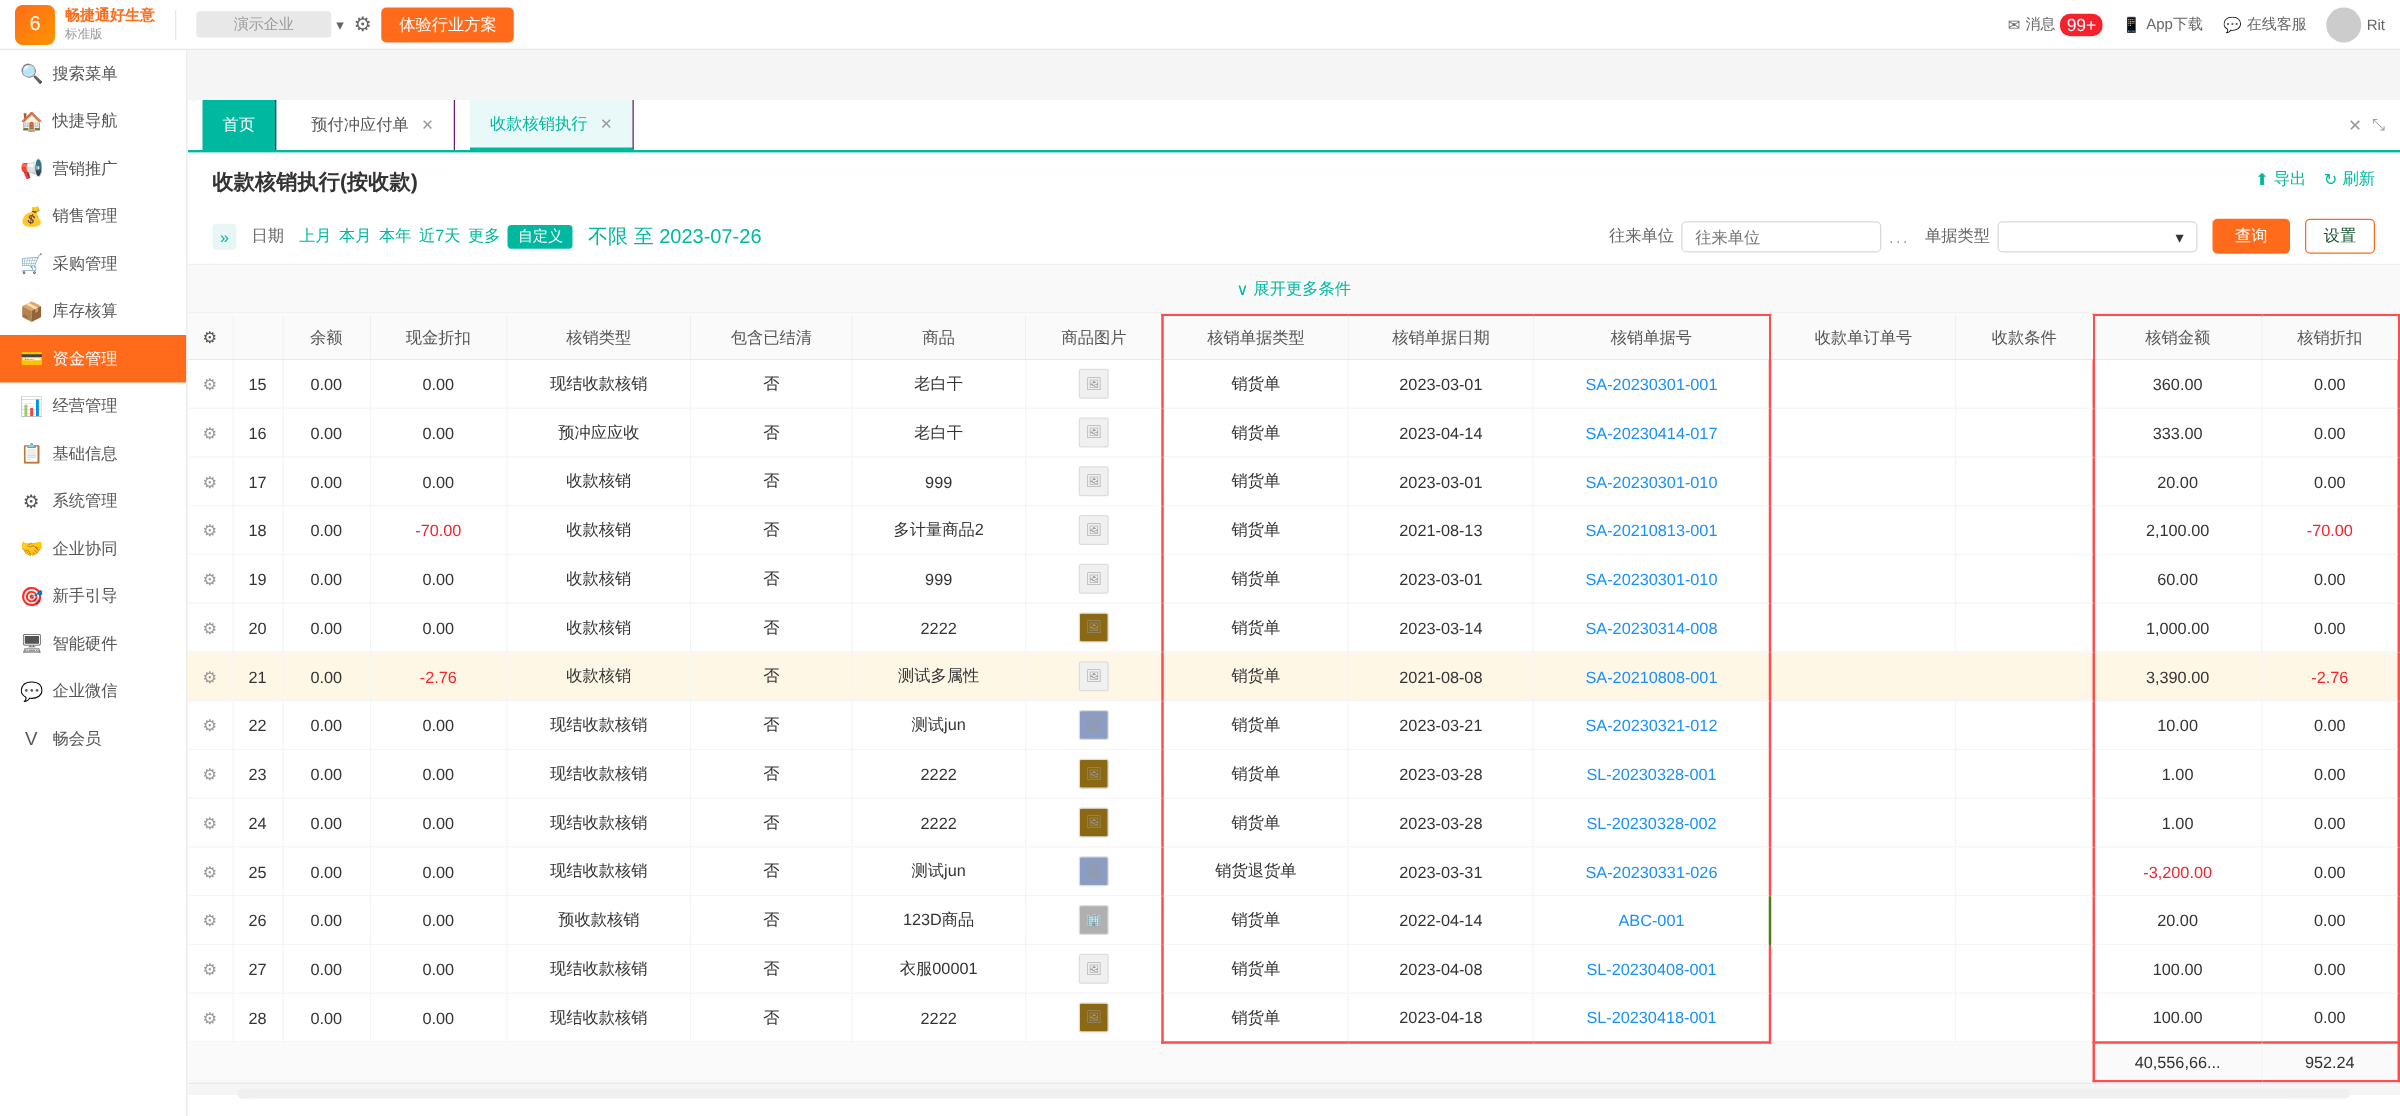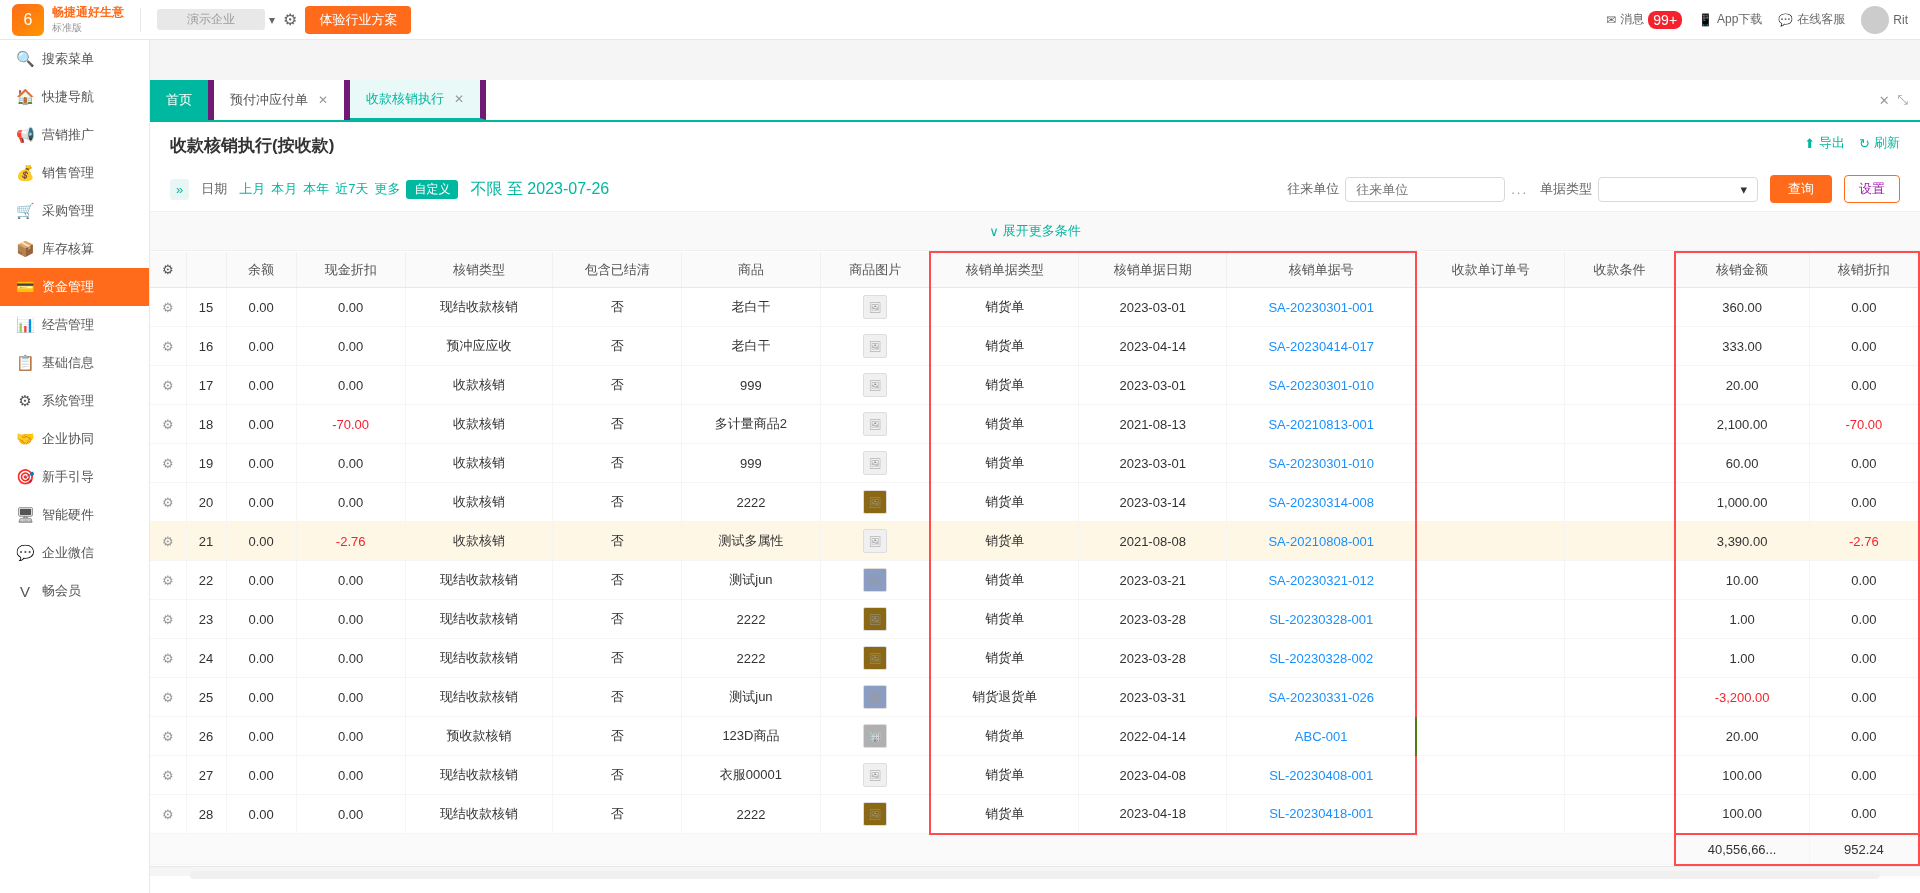--- a/index.html
+++ b/index.html
@@ -117,22 +117,23 @@
       position: relative;
     }
     .tab {
       display: flex;
       align-items: center;
       padding: 0 16px;
       gap: 6px;
       cursor: pointer;
       font-size: 13px;
       color: #555;
-      border-right: 6px solid #701a75;
+      border-right: 1px solid #701a75;
       position: relative;
+      margin-left: 12px;
     }
     .tab.home {
       background: #00b8a0;
       color: white;
       font-weight: 500;
     }
     .tab.active {
       background: #e8f9f7;
       color: #00b8a0;
       border-bottom: 2px solid #00b8a0;
@@ -205,21 +206,21 @@
       background: #ff6b1a;
       color: white;
       border: none;
       padding: 5px 18px;
       border-radius: 4px;
       cursor: pointer;
       font-size: 13px;
     }
     .btn-settings {
       background: white;
-      color: #a21caf;
+      color: #14532d;
       border: 1px solid #ff6b1a;
       padding: 4px 14px;
       border-radius: 4px;
       cursor: pointer;
       font-size: 13px;
     }
     .expand-more {
       display: flex;
       align-items: center;
       gap: 4px;

